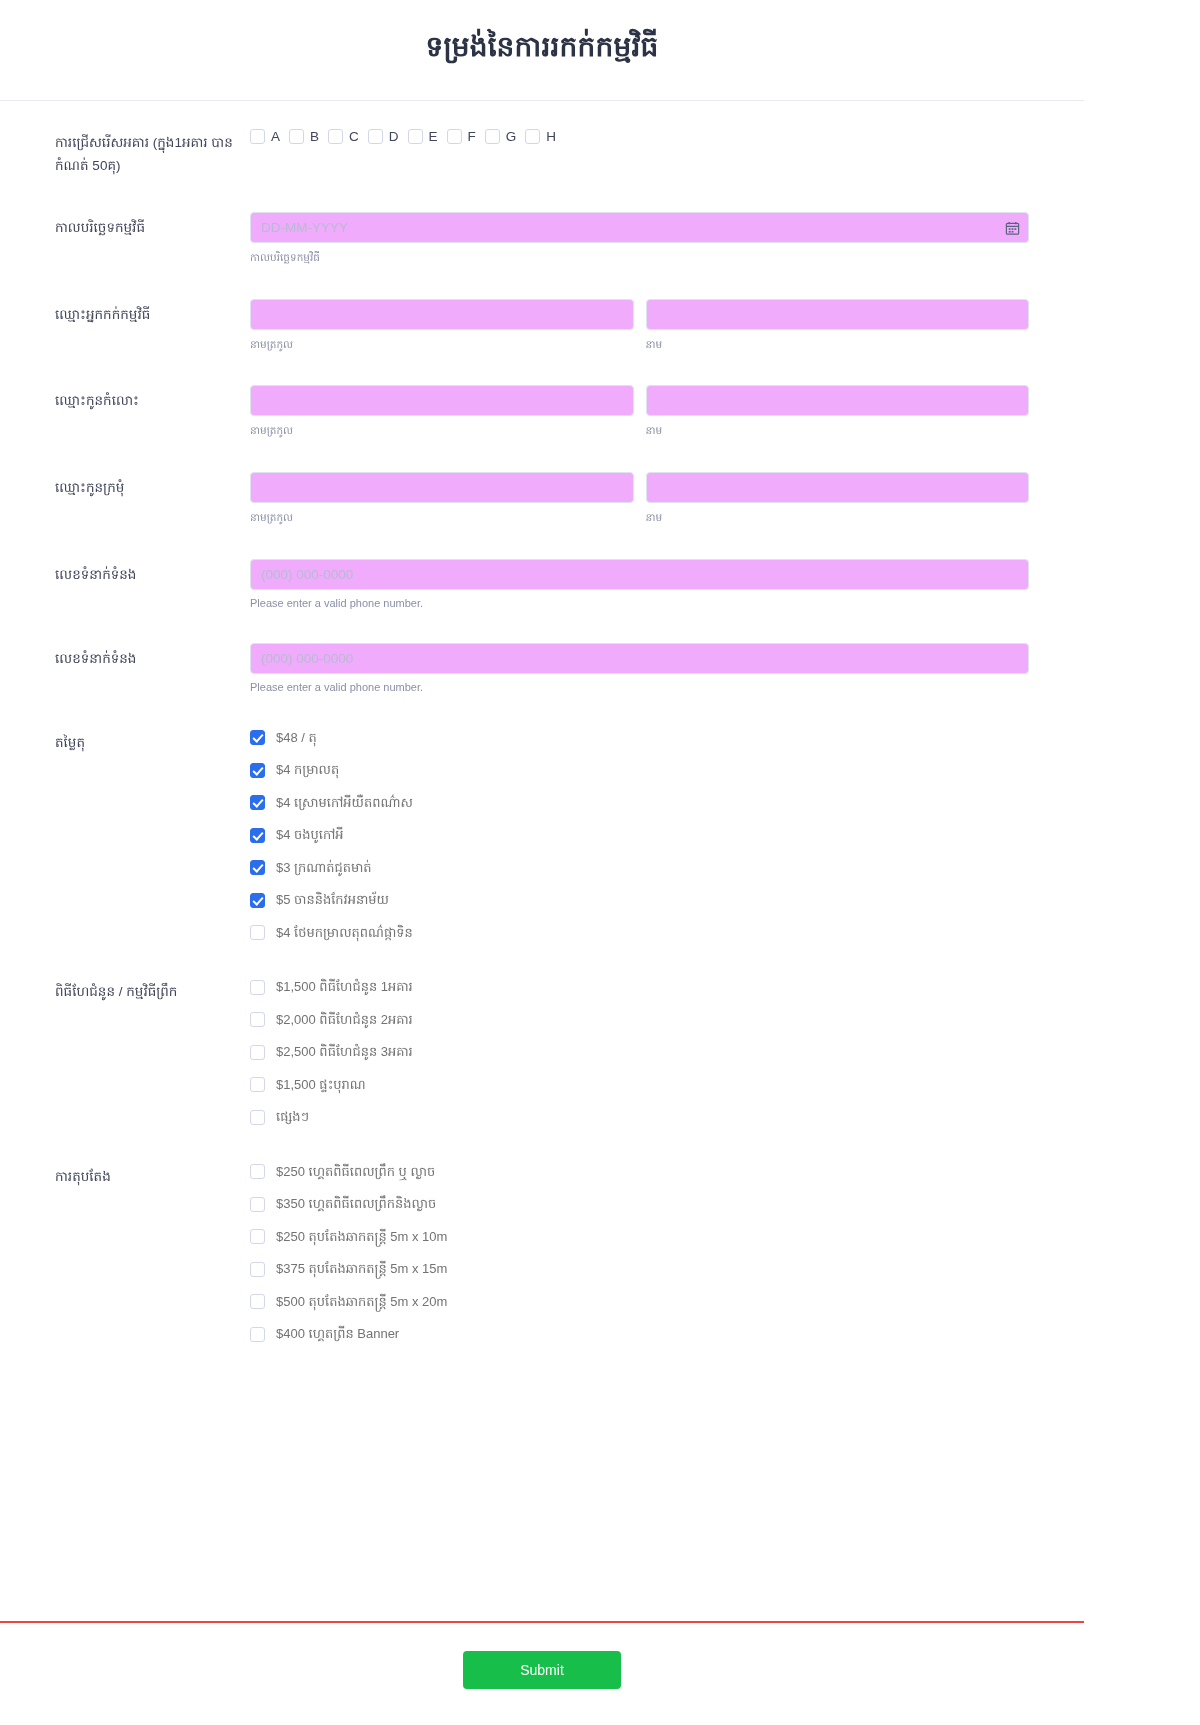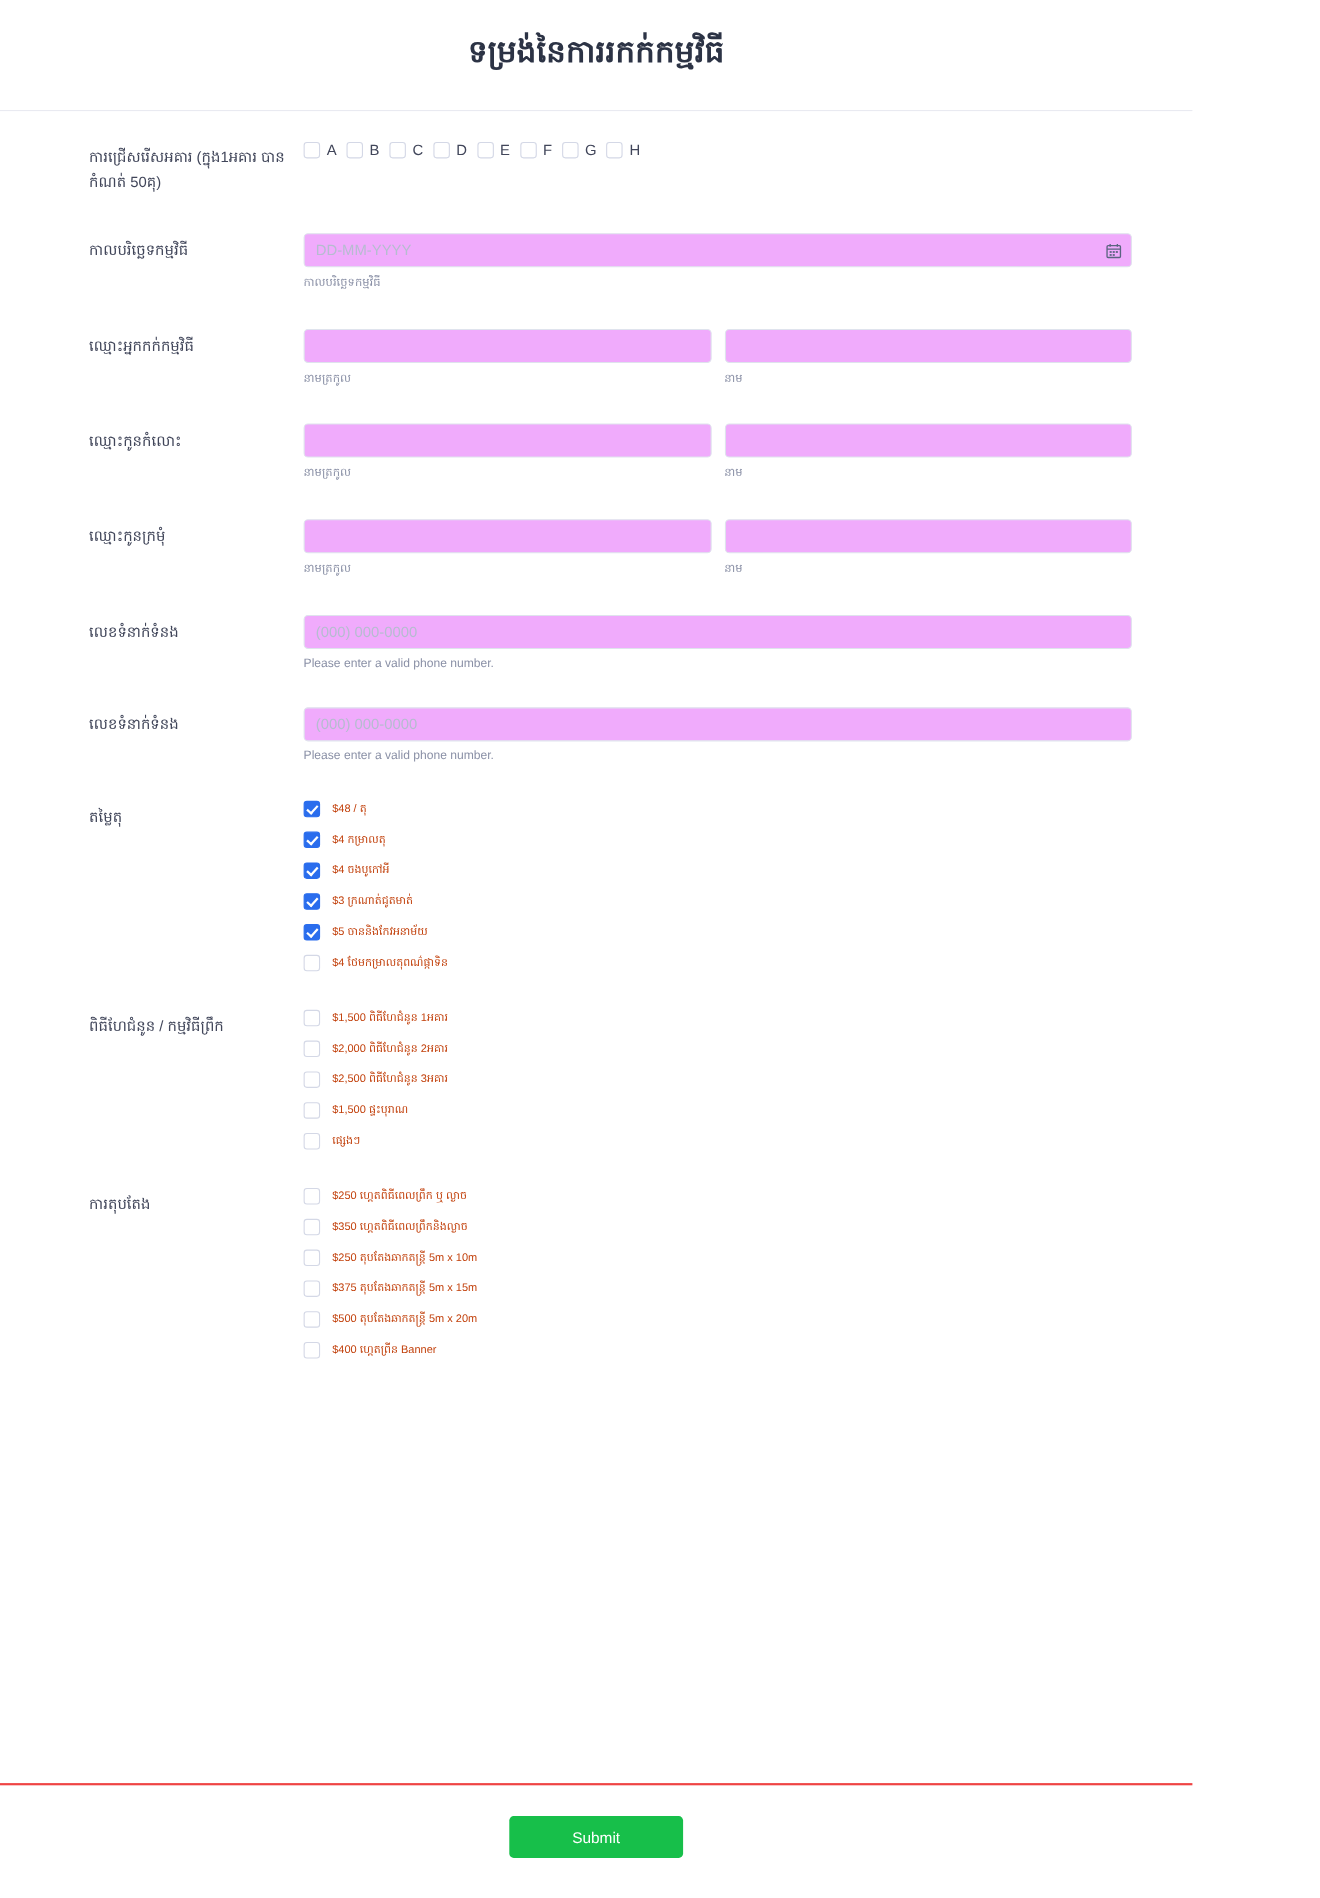--- a/index.html
+++ b/index.html
@@ -32,21 +32,21 @@
     font-size: 28px;
     font-weight: 700;
     color: #2c3345;
     letter-spacing: 0.2px;
     line-height: 1.35;
     margin: 0;
   }
 
   
   .form-body {
-    padding: 26px 55px 20px 81px;
+    padding: 26px 55px 20px 55px;
     flex: 1 1 auto;
   }
 
   .field-row {
     display: flex;
     align-items: flex-start;
     margin-bottom: 34px;
   }
   .field-row:last-child { margin-bottom: 6px; }
 
@@ -159,22 +159,22 @@
   
   .cb-list { padding-top: 1px; }
   .cb-list .cb-row {
     display: flex;
     align-items: center;
     margin-bottom: 13px;
   }
   .cb-list .cb-row:last-child { margin-bottom: 0; }
   .cb-list .cb { margin-right: 11px; }
   .cb-list .cb-text {
-    font-size: 10px;
-    color: #c2410c;
+    font-size: 13px;
+    color: #737373;
     line-height: 1.5;
   }
 
   
   .form-footer {
     border-top: 2px solid #ef4444;
     padding: 28px 20px 36px 20px;
     text-align: center;
   }
   .submit-btn {
@@ -340,20 +340,24 @@
             <div class="cb-row">
               <span class="cb checked"></span>
               <span class="cb-text">$48 / តុ</span>
             </div>
             <div class="cb-row">
               <span class="cb checked"></span>
               <span class="cb-text">$4 កម្រាលតុ</span>
             </div>
             <div class="cb-row">
               <span class="cb checked"></span>
+              <span class="cb-text">$4 ស្រោមកៅអីយឺតពណ៌ាស</span>
+            </div>
+            <div class="cb-row">
+              <span class="cb checked"></span>
               <span class="cb-text">$4 ចងបូកៅអី</span>
             </div>
             <div class="cb-row">
               <span class="cb checked"></span>
               <span class="cb-text">$3 ក្រណាត់ជូតមាត់</span>
             </div>
             <div class="cb-row">
               <span class="cb checked"></span>
               <span class="cb-text">$5 ចាននិងកែវអនាម័យ</span>
             </div>

